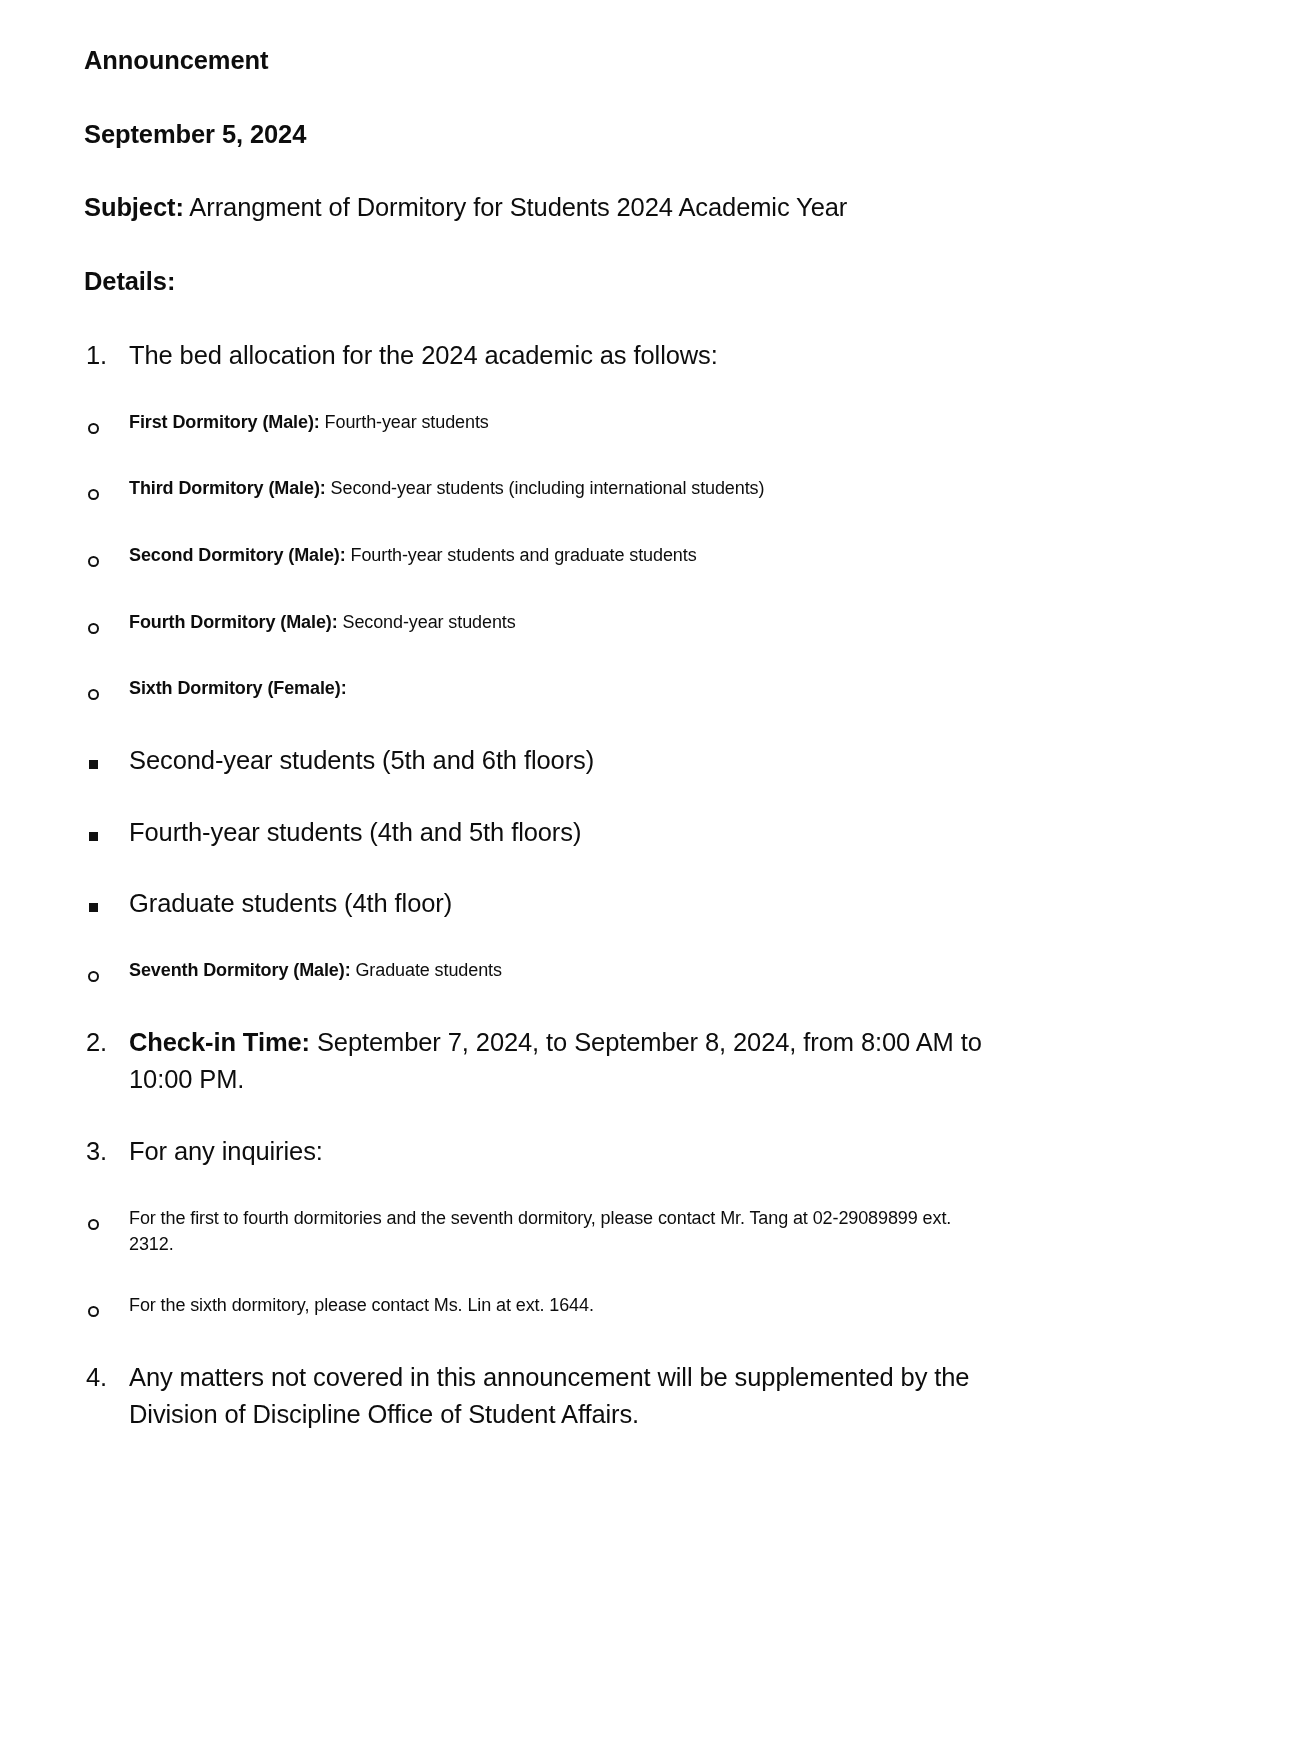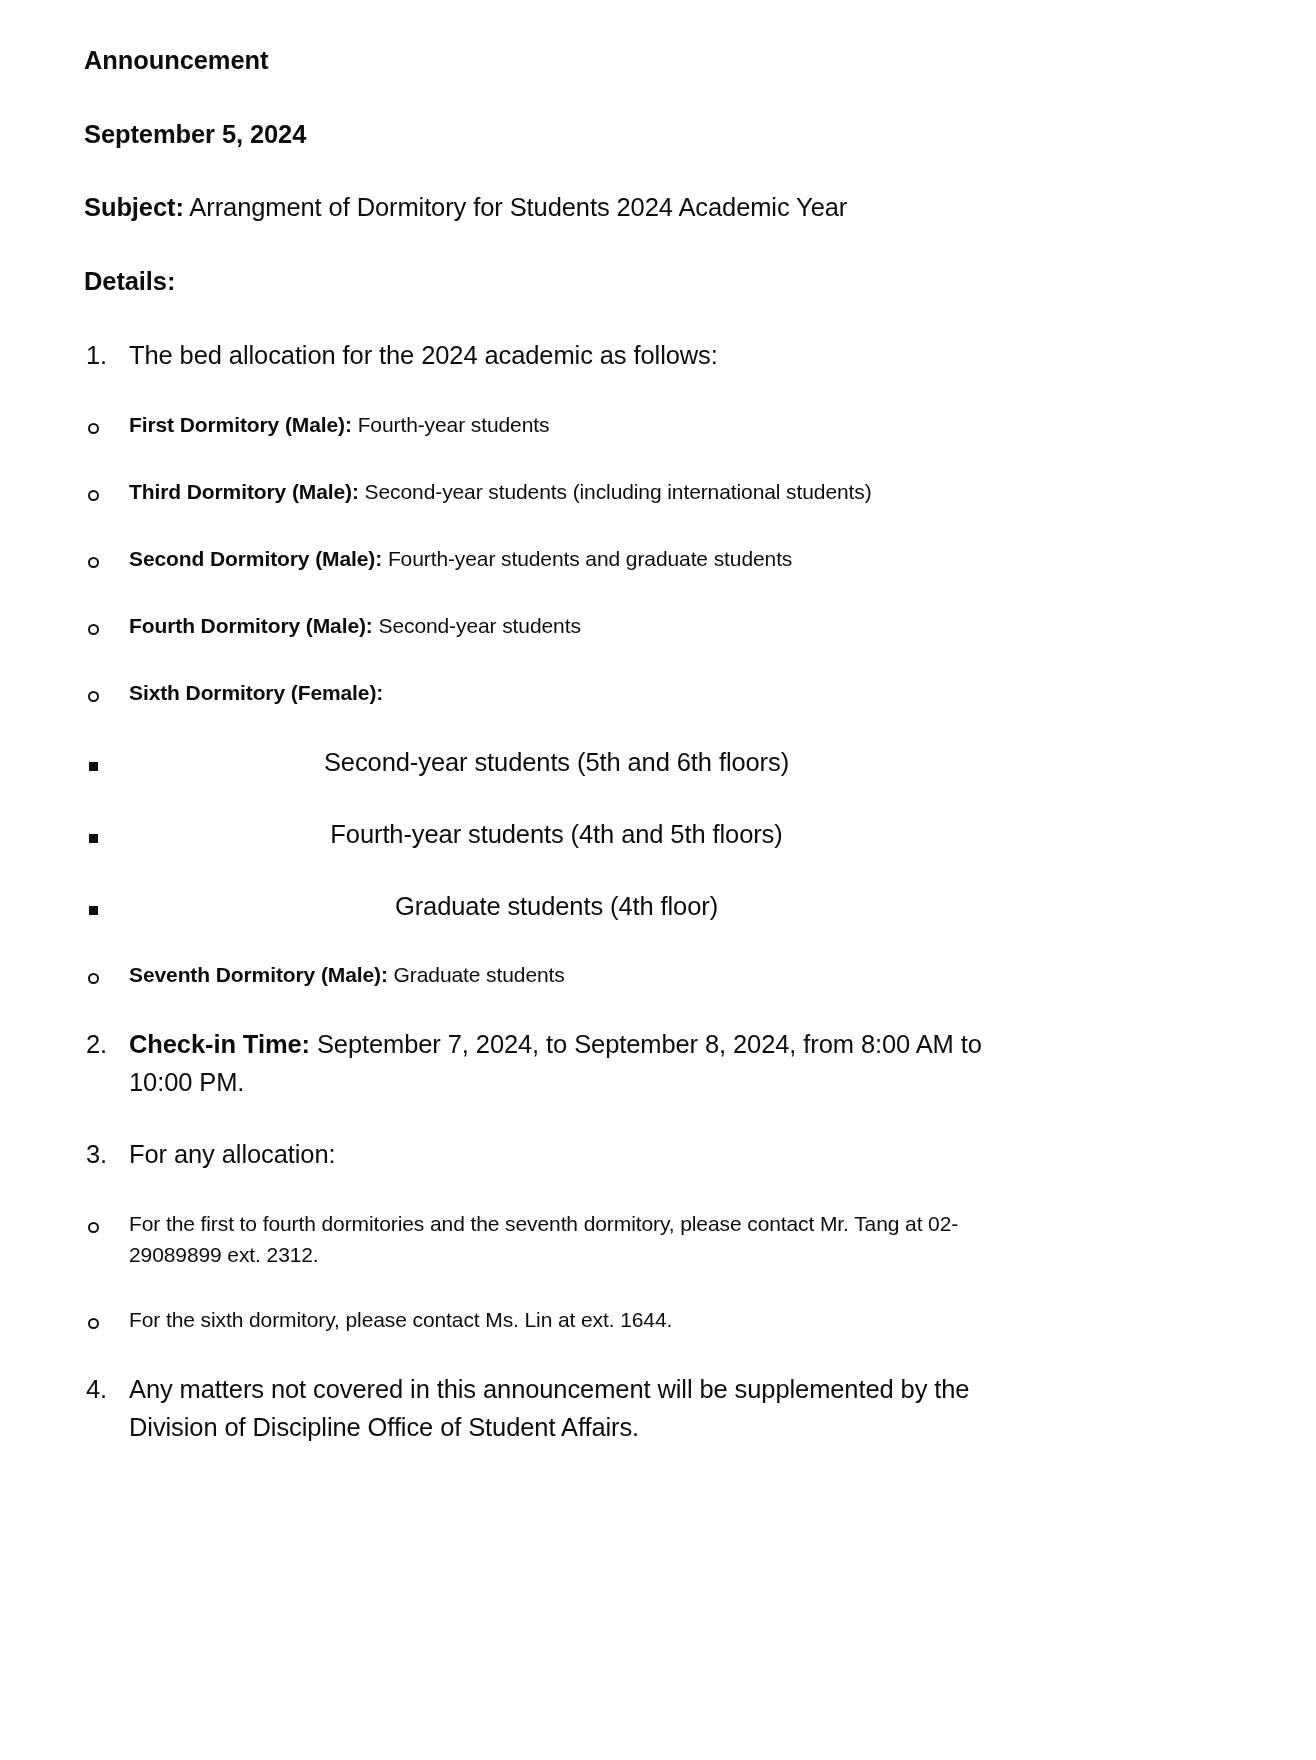--- a/index.html
+++ b/index.html
@@ -51,21 +51,21 @@
     box-sizing: border-box;
   }
   .num-item .content {
     flex: 1 1 auto;
     max-width: 995px;
   }
 
   
   .circ-item {
     display: flex;
-    font-size: 21px;
+    font-size: 18px;
     line-height: 1.48;
     margin: 0 0 34px 0;
     letter-spacing: -0.1px;
   }
   .circ-item .marker {
     flex: 0 0 auto;
     width: 45px;
     position: relative;
     top: 0px;
   }
@@ -100,21 +100,20 @@
     display: inline-block;
     width: 9px;
     height: 9px;
     background: #111;
     margin-top: 15px;
     margin-left: 5px;
   }
   .sq-item .content {
     flex: 1 1 auto;
     max-width: 995px;
-    text-align: center;
   }
 </style>
 </head>
 <body>
 
 <div class="page">
 
   <p class="block heading">Announcement</p>
 
   <p class="block heading">September 5, 2024</p>
@@ -174,21 +173,21 @@
     <span class="content"><span class="b">Seventh Dormitory (Male):</span><span> Graduate students</span></span>
   </div>
 
   <div class="num-item">
     <span class="marker">2.</span>
     <span class="content"><span class="b">Check-in Time:</span><span> September 7, 2024, to September 8, 2024, from 8:00 AM to 10:00 PM.</span></span>
   </div>
 
   <div class="num-item">
     <span class="marker">3.</span>
-    <span class="content">For any allocation:</span>
+    <span class="content">For any inquiries:</span>
   </div>
 
   <div class="circ-item">
     <span class="marker"><span class="glyph"></span></span>
     <span class="content">For the first to fourth dormitories and the seventh dormitory, please contact Mr. Tang at 02-29089899 ext. 2312.</span>
   </div>
 
   <div class="circ-item">
     <span class="marker"><span class="glyph"></span></span>
     <span class="content">For the sixth dormitory, please contact Ms. Lin at ext. 1644.</span>

